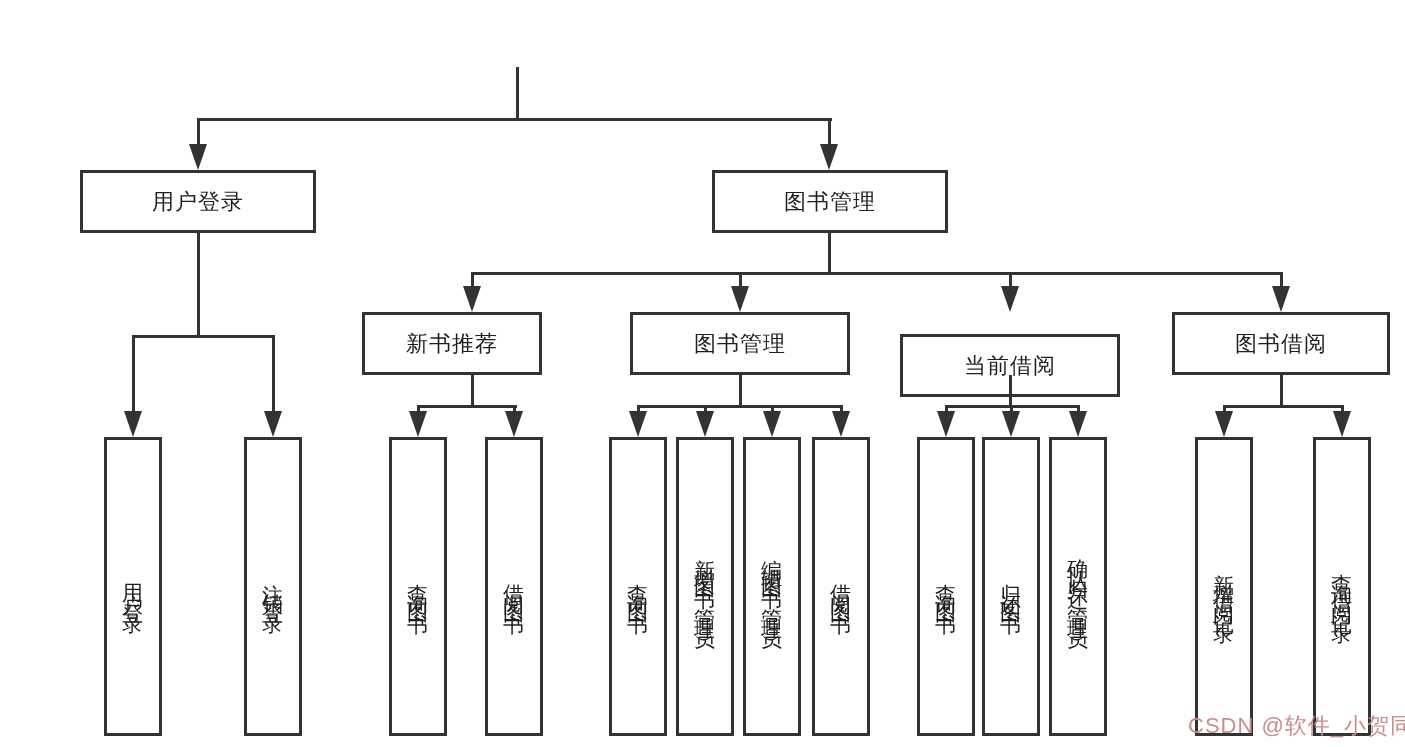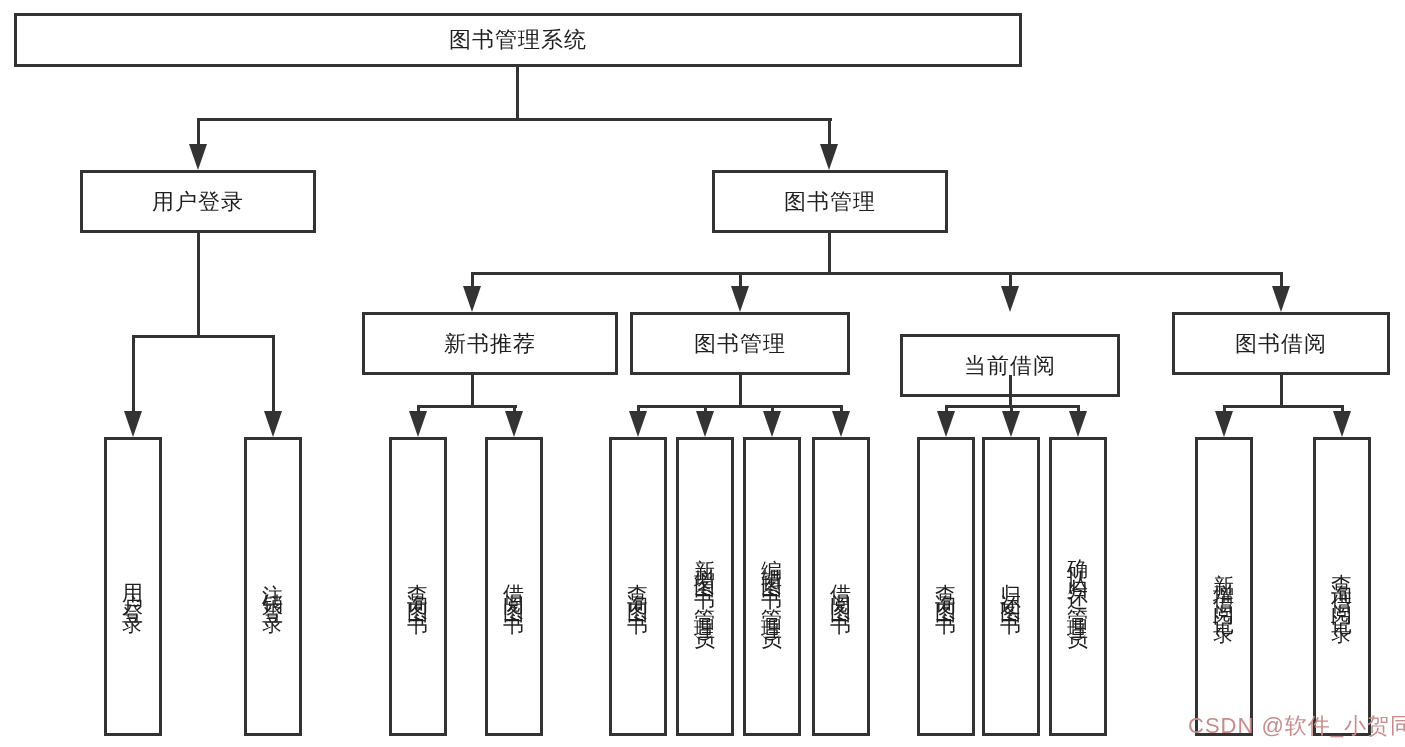--- a/index.html
+++ b/index.html
@@ -47,23 +47,20 @@
     color:#c98b8b;
     letter-spacing:1px;
     white-space:nowrap;
   }
 </style>
 </head>
 <body>
 
 <div id="stage">
 
-  <div class="box" style="left:14px;top:13px;width:1008px;height:54px;">
-    <span class="lbl">图书管理系统</span>
-  </div>
 
   <div class="vline" style="left:516px;top:67px;height:51px;"></div>
   <div class="hline" style="left:197px;top:118px;width:635px;"></div>
   <div class="vline" style="left:197px;top:118px;height:28px;"></div>
   <div class="arrow" style="left:189px;top:144px;"></div>
   <div class="vline" style="left:828px;top:118px;height:28px;"></div>
   <div class="arrow" style="left:820px;top:144px;"></div>
 
   <div class="box" style="left:80px;top:170px;width:236px;height:63px;">
     <span class="lbl">用户登录</span>
@@ -83,21 +80,21 @@
   <div class="hline" style="left:471px;top:272px;width:812px;"></div>
   <div class="vline" style="left:471px;top:272px;height:16px;"></div>
   <div class="arrow" style="left:463px;top:286px;"></div>
   <div class="vline" style="left:739px;top:272px;height:16px;"></div>
   <div class="arrow" style="left:731px;top:286px;"></div>
   <div class="vline" style="left:1009px;top:272px;height:16px;"></div>
   <div class="arrow" style="left:1001px;top:286px;"></div>
   <div class="vline" style="left:1280px;top:272px;height:16px;"></div>
   <div class="arrow" style="left:1272px;top:286px;"></div>
 
-  <div class="box" style="left:362px;top:312px;width:256px;height:63px;">
+  <div class="box" style="left:362px;top:312px;width:180px;height:63px;">
     <span class="lbl">新书推荐</span>
   </div>
   <div class="box" style="left:630px;top:312px;width:220px;height:63px;">
     <span class="lbl">图书管理</span>
   </div>
   <div class="box" style="left:900px;top:312px;width:220px;height:63px;margin-top:22px;">
     <span class="lbl">当前借阅</span>
   </div>
   <div class="box" style="left:1172px;top:312px;width:218px;height:63px;">
     <span class="lbl">图书借阅</span>

